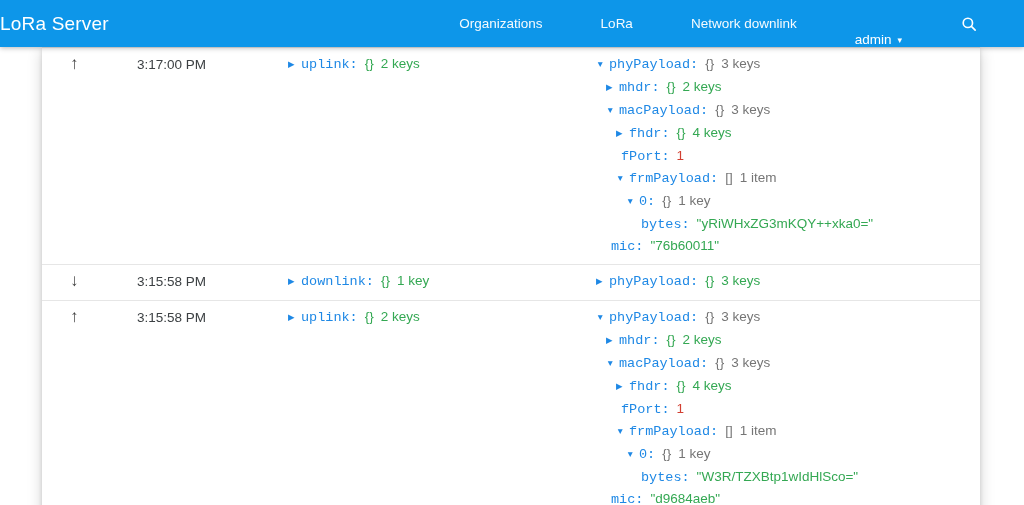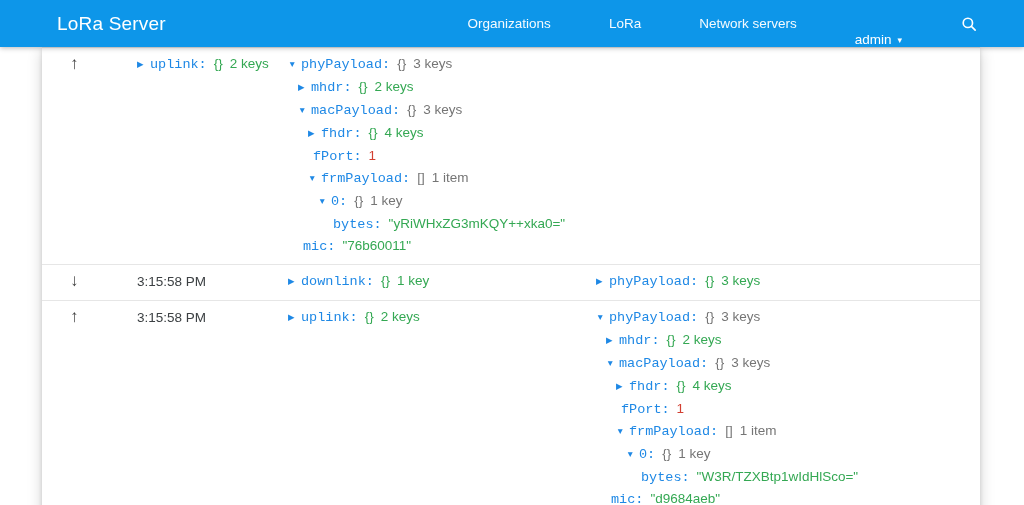--- a/index.html
+++ b/index.html
@@ -20,21 +20,21 @@
     -webkit-font-smoothing:antialiased;
   }
   
   .appbar{
     height:47px;background:var(--header-bg);
     display:flex;align-items:center;
     box-shadow:0 1px 5px rgba(0,0,0,0.28);
     position:relative;z-index:5;
   }
   .app-title{
-    color:#ffffff;font-size:19px;margin-left:57px;letter-spacing:.2px;
+    color:#ffffff;font-size:19px;letter-spacing:.2px;
     flex:0 0 auto;
   }
   .appbar nav{
     margin-left:auto;margin-right:46px;
     display:flex;align-items:center;gap:58px;
   }
   .nav-link{
     color:#ffffff;font-size:13.5px;text-decoration:none;cursor:pointer;
     opacity:.96;
   }
@@ -83,21 +83,21 @@
   .v-str{color:var(--green);}
 </style>
 </head>
 <body>
 
 <header class="appbar">
   <div class="app-title">LoRa Server</div>
   <nav>
     <a class="nav-link">Organizations</a>
     <a class="nav-link">LoRa</a>
-    <a class="nav-link">Network servers</a>
+    <a class="nav-link">Network downlink</a>
     <div class="user-menu">
       <span>admin</span>
       <span class="caret">▾</span>
     </div>
     <div class="search-btn">
       <span>
         <svg width="18" height="18" viewBox="0 0 24 24" fill="none" stroke="#ffffff" stroke-width="2.2" stroke-linecap="round">
           <circle cx="10.5" cy="10.5" r="6.2"></circle>
           <line x1="15.2" y1="15.2" x2="20.2" y2="20.2"></line>
         </svg>
@@ -106,20 +106,21 @@
   </nav>
 </header>
 
 <main>
   <div class="card">
     <div class="log-table" id="log-table">
   <div class="log-row">
     <div class="cell dir-cell">
       <span class="dir-icon">↑</span>
     </div>
+    <div class="cell time-cell">3:17:00 PM</div>
     <div class="cell tree">
             <div class="tree-line closed" style="padding-left: 0px;">
               <span class="arrow">▶</span>
               <span class="k">uplink:</span>
               <span class="brace">{}</span>
               <span class="count">2 keys</span>
             </div>
           </div>
     <div class="cell tree">
             <div class="tree-line open" style="padding-left: 0px;">

